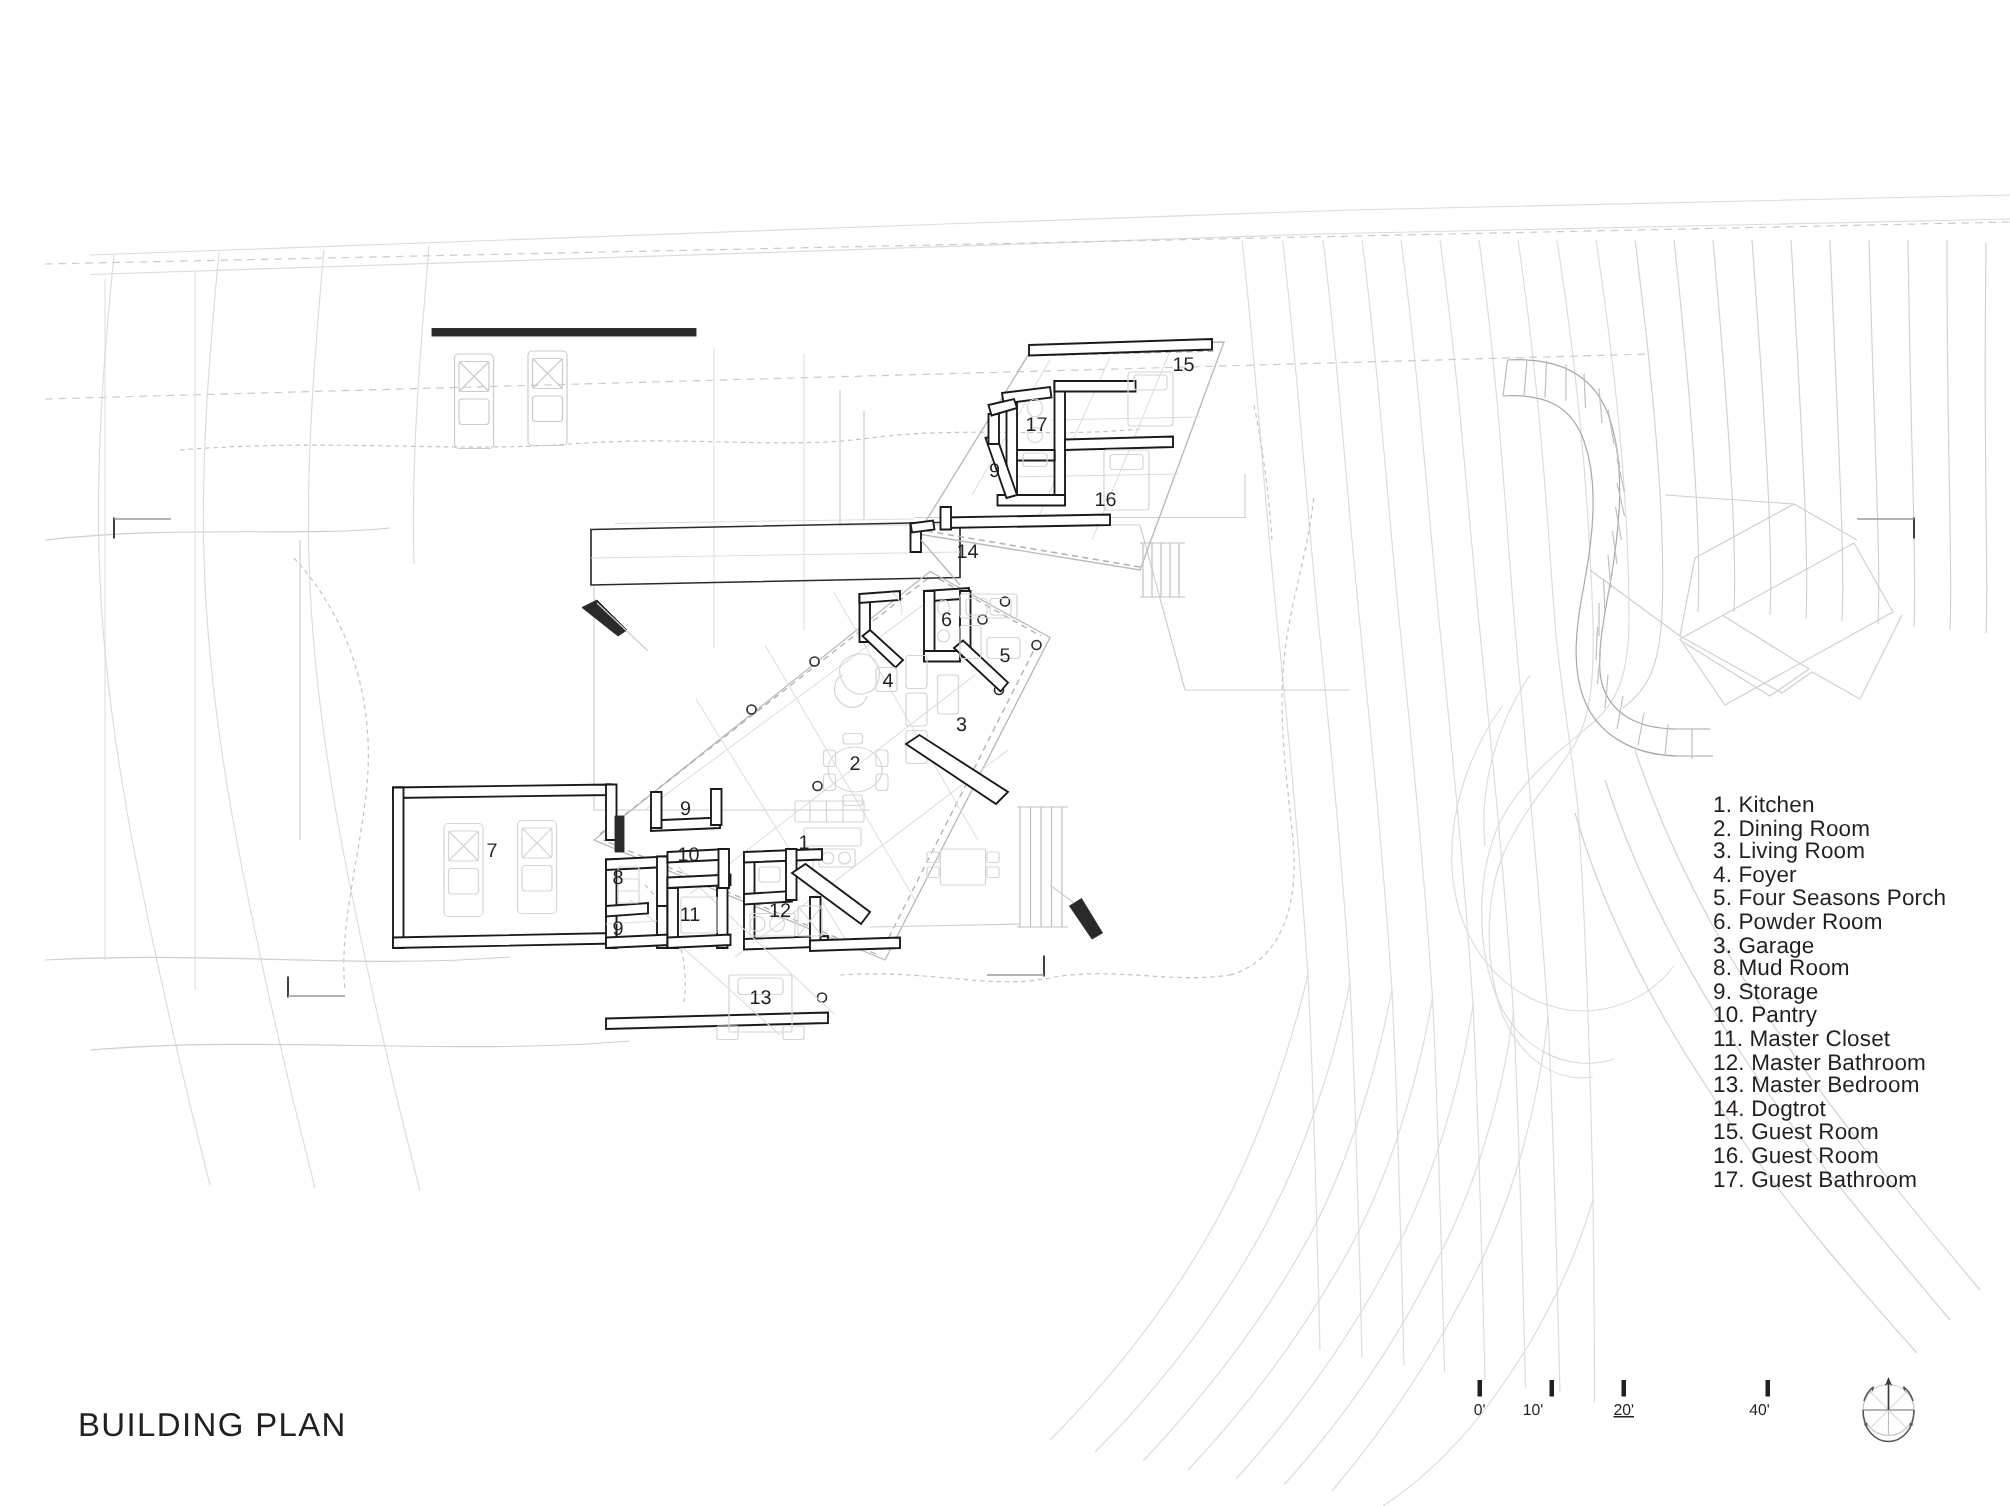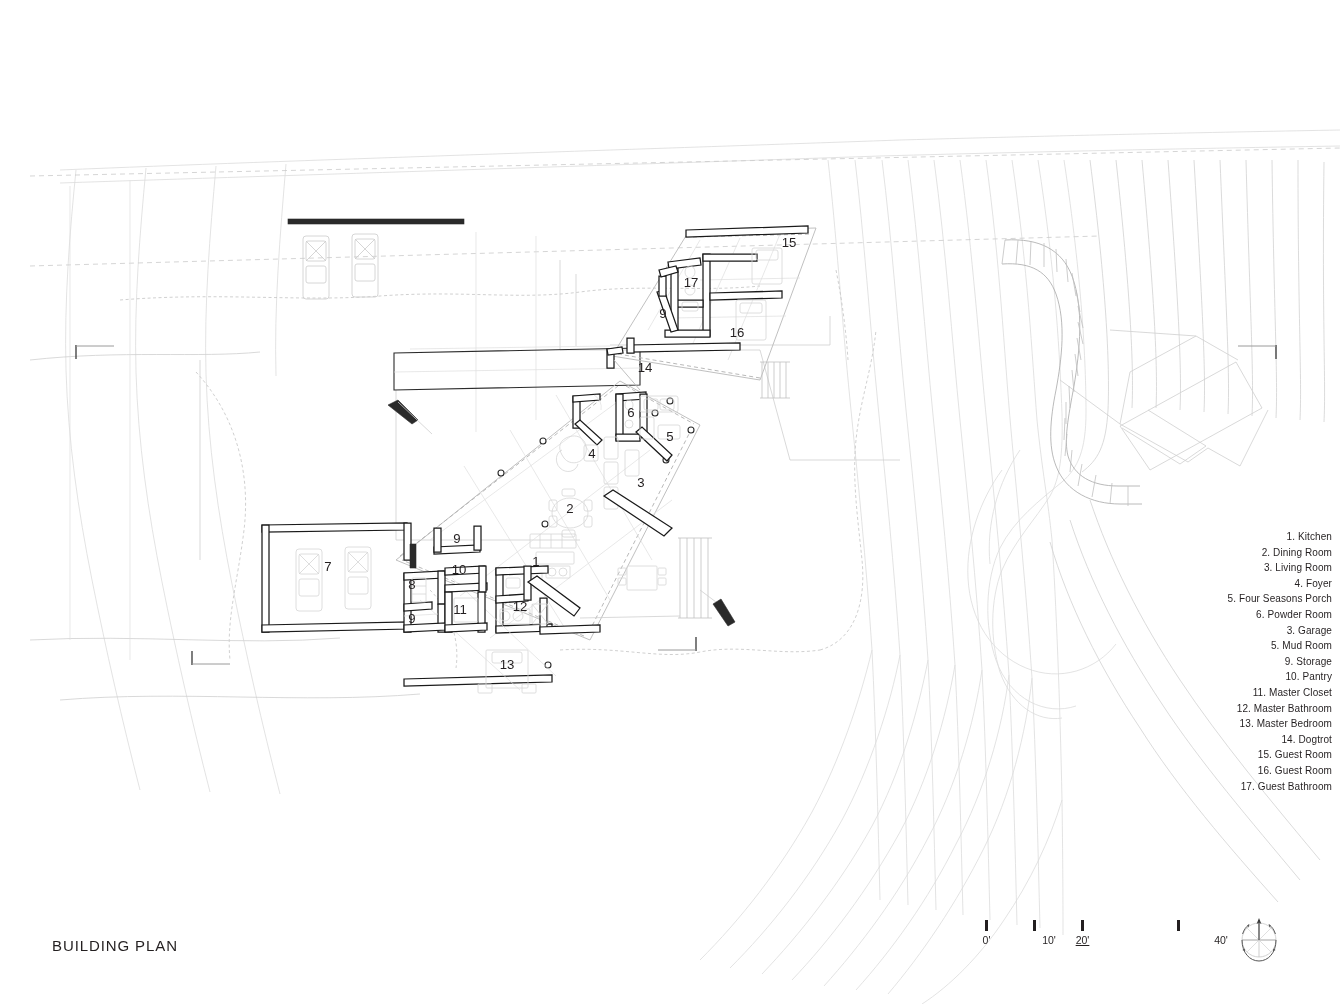--- a/index.html
+++ b/index.html
@@ -28,33 +28,32 @@
     height: 1004px;
   }
   
   #legend {
     position: absolute;
     left: 1142px;
     top: 529px;
     width: 190px;
   }
   #legend .legend-row {
-    font-size: 10px;
+    font-size: 15px;
     line-height: 15.6px;
     color: #231f20;
     white-space: nowrap;
     letter-spacing: 0.1px;
-    text-align: right;
   }
   
   #sheet-title {
     position: absolute;
     left: 52px;
     top: 937px;
-    font-size: 15px;
+    font-size: 22px;
     letter-spacing: 0.9px;
     color: #231f20;
   }
   
   #scalebar {
     position: absolute;
     left: 975px;
     top: 920px;
     width: 220px;
     height: 40px;
@@ -524,43 +523,43 @@
   </svg>
 
   <div id="legend">
       <div class="legend-row">1. Kitchen</div>
       <div class="legend-row">2. Dining Room</div>
       <div class="legend-row">3. Living Room</div>
       <div class="legend-row">4. Foyer</div>
       <div class="legend-row">5. Four Seasons Porch</div>
       <div class="legend-row">6. Powder Room</div>
       <div class="legend-row">3. Garage</div>
-      <div class="legend-row">5. Mud Room</div>
+      <div class="legend-row">8. Mud Room</div>
       <div class="legend-row">9. Storage</div>
       <div class="legend-row">10. Pantry</div>
       <div class="legend-row">11. Master Closet</div>
       <div class="legend-row">12. Master Bathroom</div>
       <div class="legend-row">13. Master Bedroom</div>
       <div class="legend-row">14. Dogtrot</div>
       <div class="legend-row">15. Guest Room</div>
       <div class="legend-row">16. Guest Room</div>
       <div class="legend-row">17. Guest Bathroom</div>
     </div>
 
   <div id="sheet-title">BUILDING PLAN</div>
 
   <div id="scalebar">
       <div class="tick" style="left: 10px;"></div>
       <div class="tick-label" style="left: 11.5px;">0'</div>
       <div class="tick" style="left: 58px;"></div>
-      <div class="tick-label" style="left: 74px;">10'</div>
+      <div class="tick-label" style="left: 47px;">10'</div>
       <div class="tick" style="left: 106px;"></div>
       <div class="tick-label" style="left: 107.5px; text-decoration: underline;">20'</div>
       <div class="tick" style="left: 202px;"></div>
-      <div class="tick-label" style="left: 198px; margin-left: 48px;">40'</div>
+      <div class="tick-label" style="left: 198px;">40'</div>
     </div>
 
   <div id="compass">
     <svg viewBox="0 0 62 60" width="62" height="60">
       <circle cx="31" cy="28" r="17" fill="none" stroke="#c8c8c8" stroke-width="0.8"></circle>
       <path d="M31 11 L 31 45" stroke="#c0c0c0" stroke-width="0.8"></path>
       <path d="M14 28 L 48 28" stroke="#9a9a9a" stroke-width="0.9"></path>
       <path d="M19 16 L 43 40 M43 16 L 19 40" stroke="#d2d2d2" stroke-width="0.7"></path>
       <path d="M31 28 L 31 8" stroke="#3a3a3a" stroke-width="1.1"></path>
       <path d="M31 6 L 28.6 12 L 31 10.4 L 33.4 12 Z" fill="#3a3a3a"></path>

